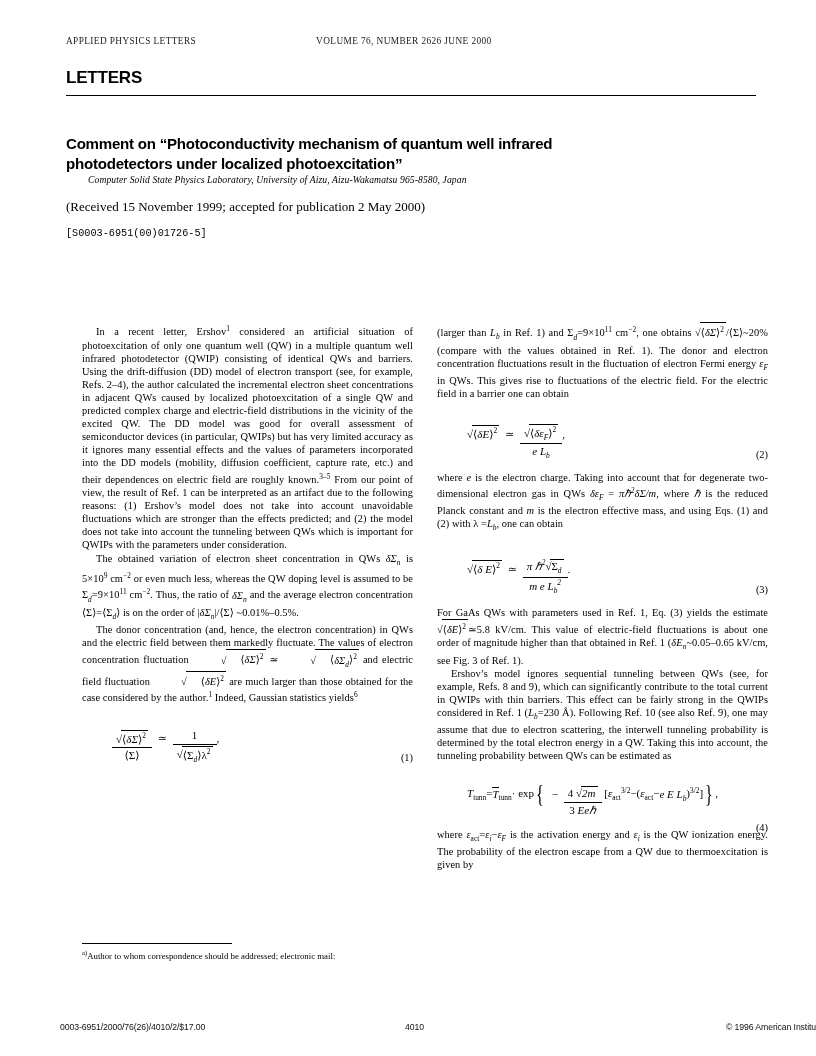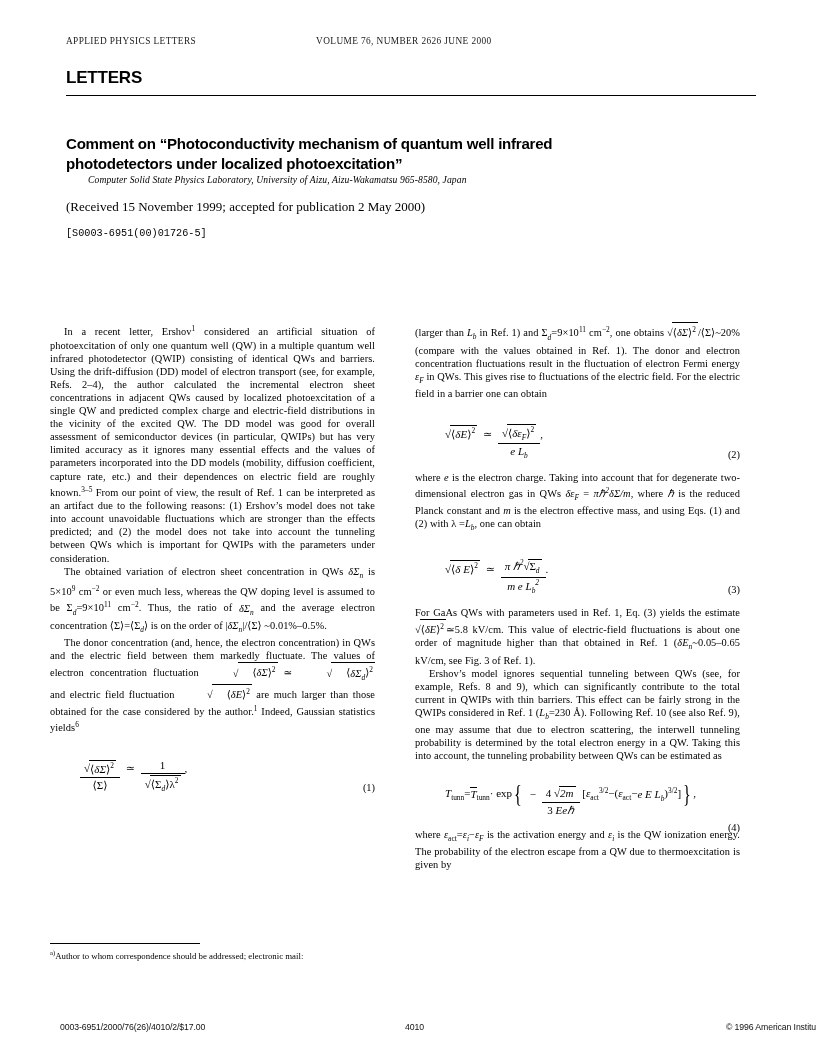--- a/index.html
+++ b/index.html
@@ -88,25 +88,25 @@
   }
   .pacs {
     margin-top: 13px;
     font-family: Liberation Mono, monospace;
     font-size: 10.2px;
   }
 
   
   .columns {
     position: absolute;
-    left: 50px;
+    left: 82px;
     top: 322px;
     width: 690px;
     display: flex;
-    gap: 40px;
+    gap: 24px;
   }
   .col {
     width: 331px;
     position: relative;
   }
   p.body {
     margin: 0;
     font-family: "Liberation Serif", serif;
     font-size: 10.4px;
     line-height: 13.1px;

